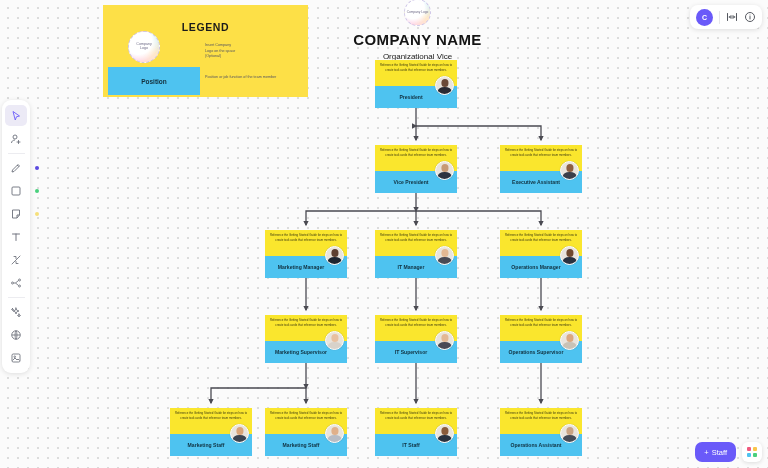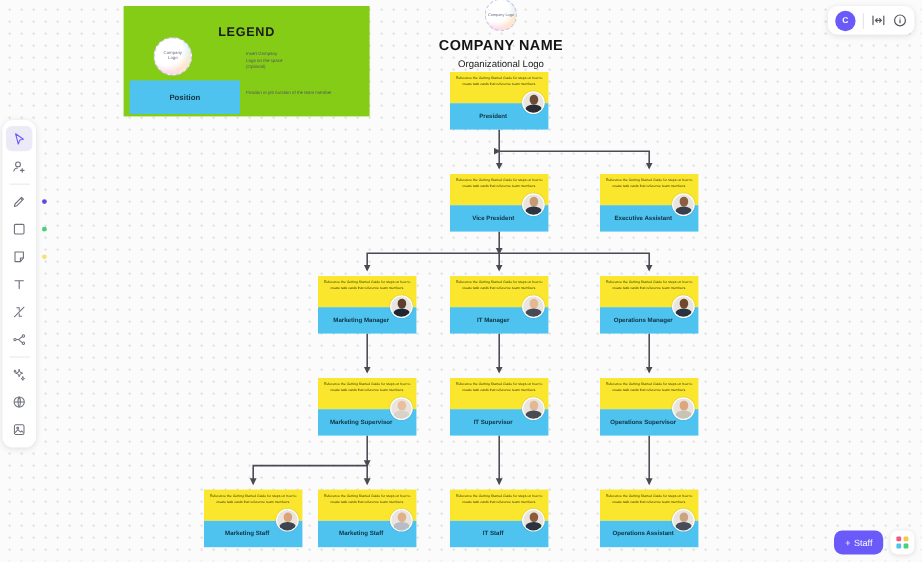--- a/index.html
+++ b/index.html
@@ -18,21 +18,21 @@
     background-image: radial-gradient(#dcdcdc 0.8px, transparent 0.9px);
     background-size: 10px 10px;
     background-position: 3px 3px;
   }
 
   
   #legend {
     position: absolute;
     left: 103px; top: 5px;
     width: 205px; height: 92px;
-    background: #84cc16;
+    background: #fde047;
     z-index: 4;
   }
   #legend .legend-title {
     text-align: center;
     font-size: 10.5px;
     font-weight: bold;
     color: #1b1b1b;
     letter-spacing: .6px;
     margin-top: 16px;
   }
@@ -79,21 +79,21 @@
     z-index: 3;
   }
   #chart-header .logo-circle {
     position: relative;
     margin: 0 auto;
     width: 27px; height: 27px;
     font-size: 3.2px;
     top: -1px;
   }
   #chart-header .company-name {
-    font-size: 12px; font-weight: bold; color: #141414;
+    font-size: 15px; font-weight: bold; color: #141414;
     letter-spacing: .4px;
     margin-top: 4px;
   }
   #chart-header .chart-subtitle {
     font-size: 8px; color: #202020;
     margin-top: 4px;
   }
 
   
   .node {
@@ -286,21 +286,21 @@
 </div>
 
 <div id="chart-header">
   <div class="logo-circle">
     <div>
       <span>Company</span>
       <span>Logo</span>
     </div>
   </div>
   <div class="company-name">COMPANY NAME</div>
-  <div class="chart-subtitle">Organizational Logo</div>
+  <div class="chart-subtitle">Organizational Vice</div>
 </div>
 
 <div id="nodes">
     <div class="node" style="left: 375px; top: 60px;">
       <div class="note">Reference the Getting Started Guide for steps on how to create task cards that reference team members.</div>
       <div class="bar">President</div>
       <div class="avatar" style="background: rgb(233, 228, 221);">
         <i class="av-head" style="background: rgb(107, 74, 56);"></i>
         <i class="av-body" style="background: rgb(43, 43, 51);"></i>
       </div>

